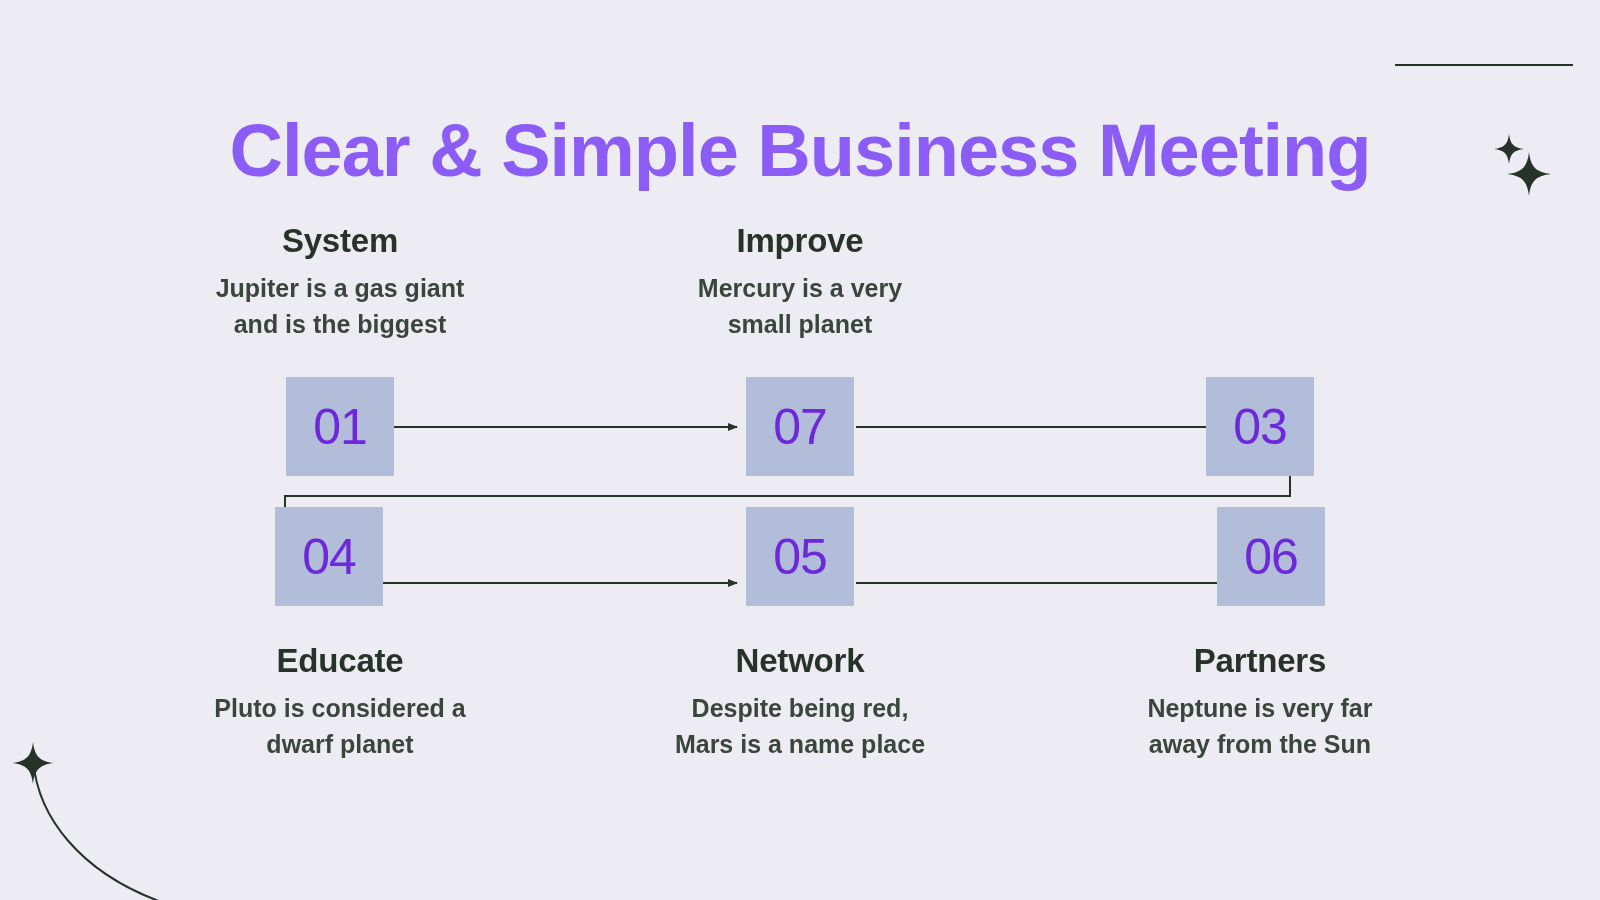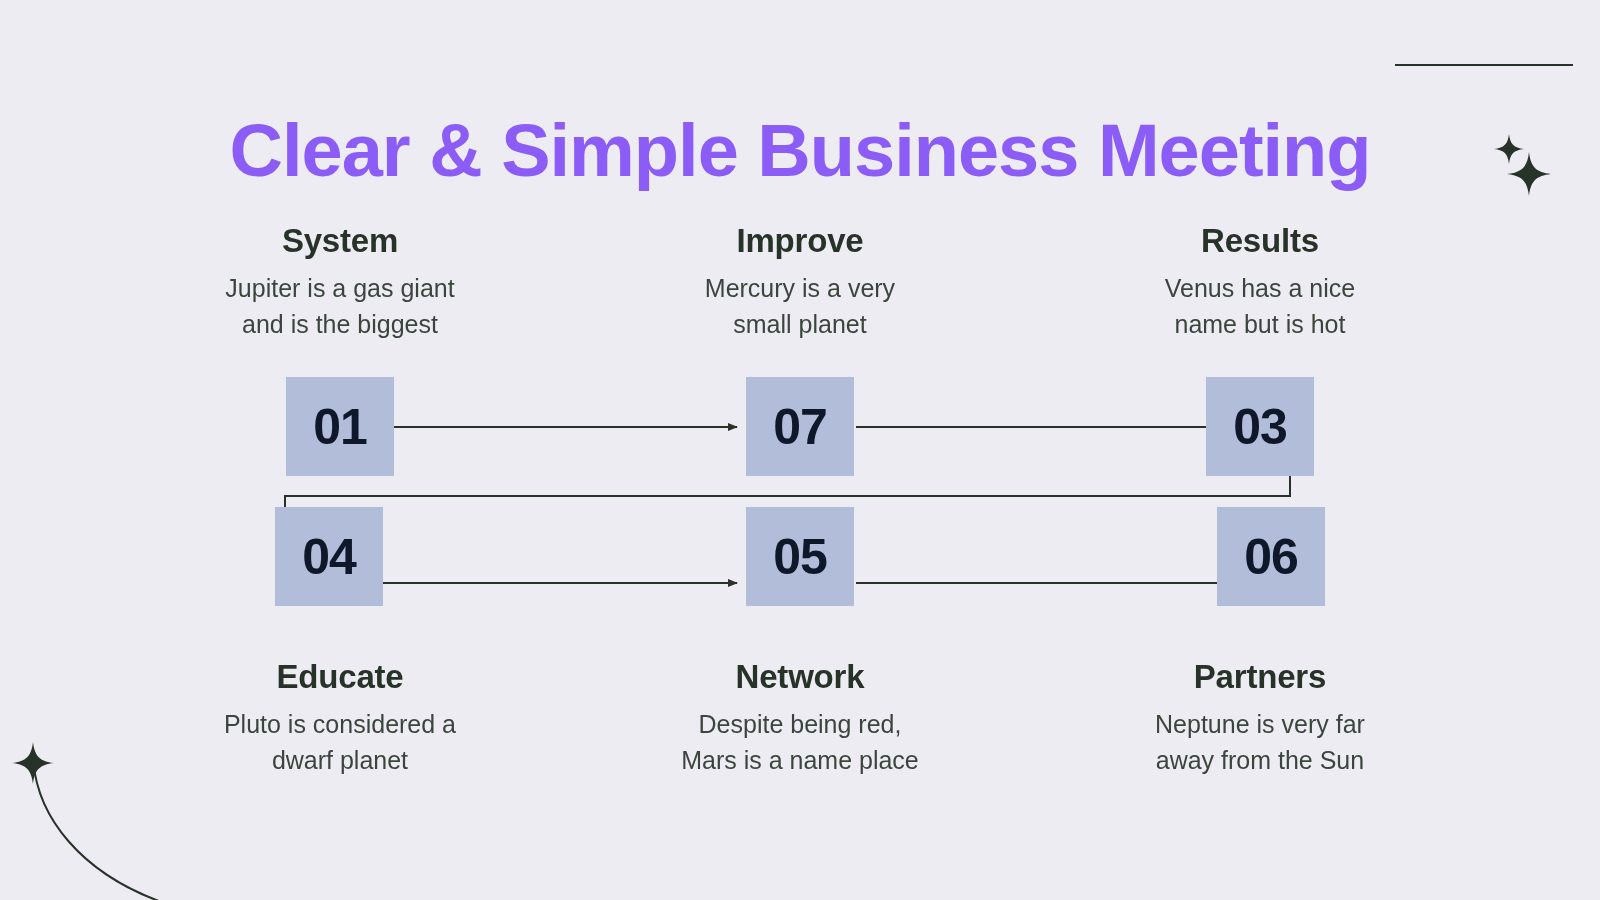--- a/index.html
+++ b/index.html
@@ -76,34 +76,34 @@
     display:flex;
   }
   .col {
     width:33.3333%;
     display:flex;
     flex-direction:column;
     align-items:center;
   }
 
   .row-top-text    { top:222px; }
-  .row-bottom-text { top:658px; }
+  .row-bottom-text { top:642px; }
 
   .step-title {
     font-size:33px;
     font-weight:700;
     color:#273229;
     line-height:1.15;
     letter-spacing:-0.2px;
     white-space:nowrap;
   }
   .step-desc {
     margin-top:10px;
     font-size:25px;
-    font-weight:400;
+    font-weight:700;
     color:#3a463c;
     line-height:1.45;
     text-align:center;
     white-space:pre-line;
   }
 
   
   .boxes-row { position:absolute; left:110px; width:1380px; display:flex; }
   .boxes-row-1 { top:377px; }
   .boxes-row-2 { top:507px;gap:33px; }
@@ -115,22 +115,22 @@
   }
 
   .num-box {
     width:108px;
     height:99px;
     background:#b2bdda;
     display:flex;
     align-items:center;
     justify-content:center;
     font-size:50px;
-    font-weight:700;
-    color:#0f172a;
+    font-weight:400;
+    color:#6d28d9;
     letter-spacing:-1px;
   }
 
   
   .connectors {
     position:absolute;
     left:0;
     top:0;
     width:1600px;
     height:900px;
@@ -170,25 +170,20 @@
     <div class="col">
       <div class="step-title">System</div>
       <div class="step-desc">Jupiter is a gas giant
 and is the biggest</div>
     </div>
     <div class="col">
       <div class="step-title">Improve</div>
       <div class="step-desc">Mercury is a very
 small planet</div>
     </div>
-    <div class="col">
-      <div class="step-title">Results</div>
-      <div class="step-desc">Venus has a nice
-name but is hot</div>
-    </div>
   </div>
 
   <svg class="connectors" viewBox="0 0 1600 900">
     <defs>
       <marker id="ah" markerWidth="10" markerHeight="8" refX="9" refY="4" orient="auto" markerUnits="userSpaceOnUse">
         <path d="M0,0 L10,4 L0,8 Z" fill="#273229"></path>
       </marker>
       <marker id="ahd" markerWidth="8" markerHeight="12" refX="4" refY="11" orient="auto" markerUnits="userSpaceOnUse">
         <path d="M0,0 L8,0 L4,12 Z" fill="#273229"></path>
       </marker>

